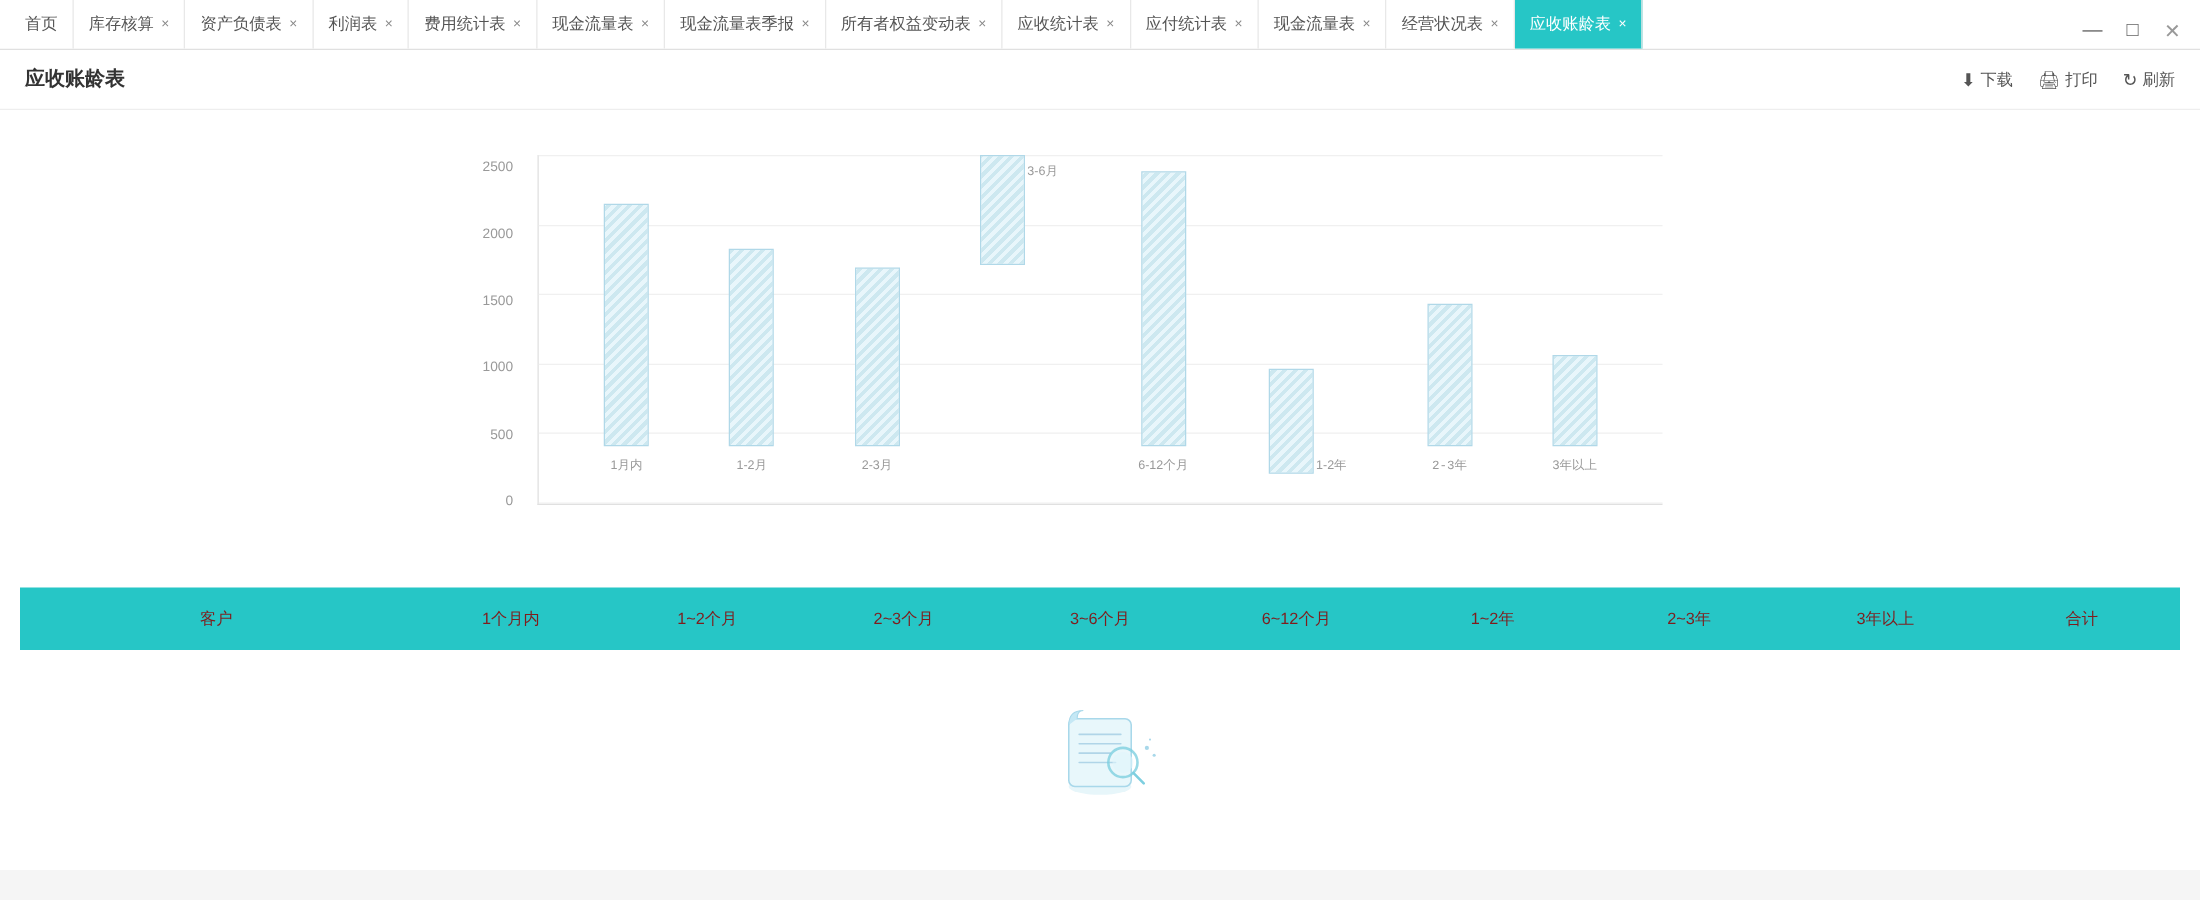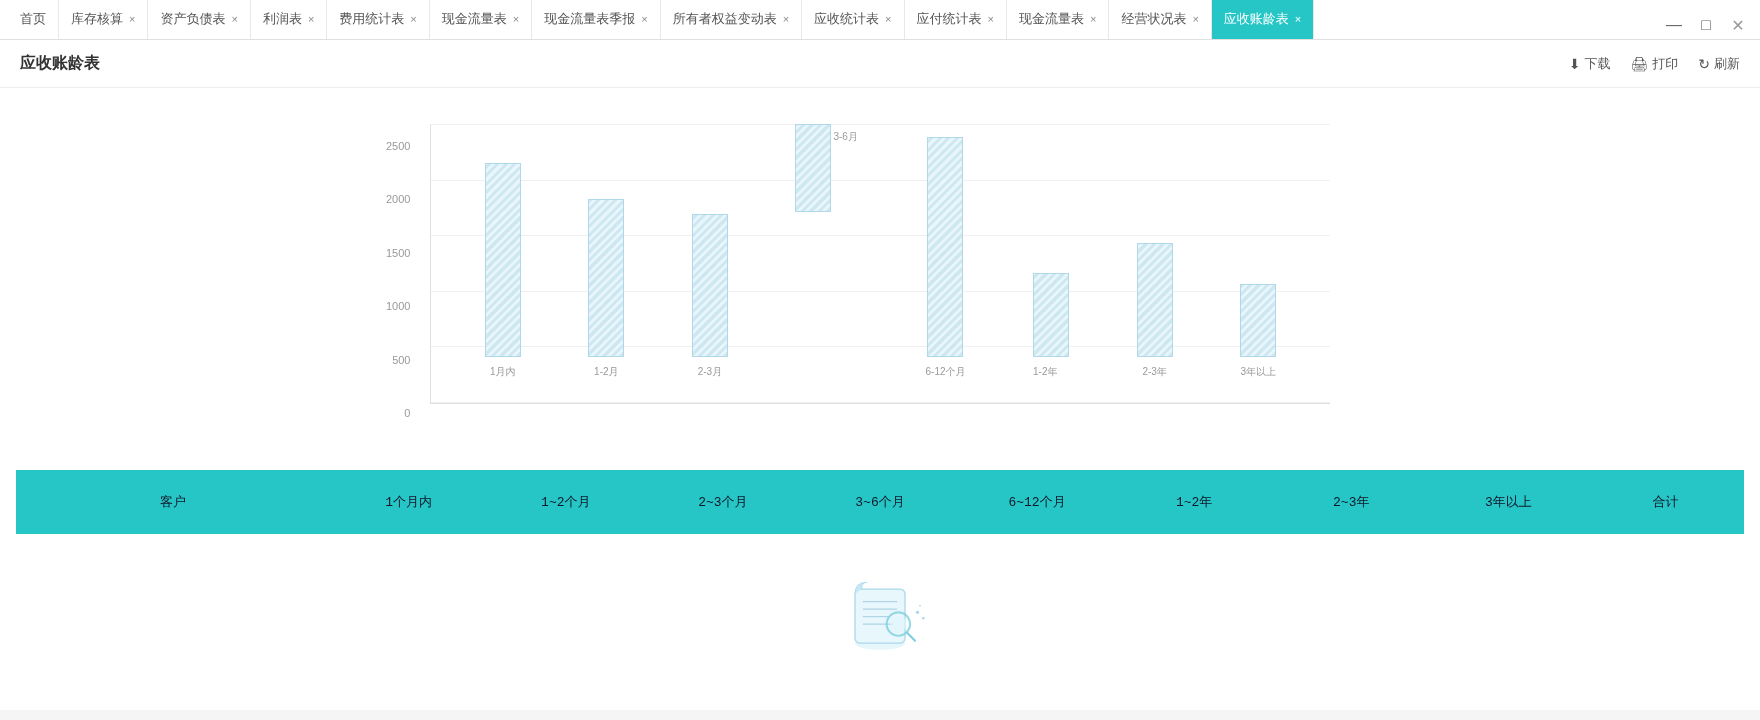--- a/index.html
+++ b/index.html
@@ -123,21 +123,21 @@
       border-left: 1px solid #e0e0e0;
       border-bottom: 1px solid #e0e0e0;
       padding: 0 20px;
       position: relative;
     }
 
     
     .y-axis {
       position: absolute;
       left: -45px;
-      top: 16px;
+      top: 4px;
       height: 100%;
       display: flex;
       flex-direction: column;
       justify-content: space-between;
       font-size: 11px;
       color: #999;
       text-align: right;
     }
 
     
@@ -185,25 +185,24 @@
       margin-top: 6px;
       text-align: center;
       white-space: nowrap;
     }
 
     
     .table-header {
       display: grid;
       grid-template-columns: 2fr 1fr 1fr 1fr 1fr 1fr 1fr 1fr 1fr 1fr;
       background: #26c6c6;
-      color: #0f172a;
-      height: 64px;
+      color: #7f1d1d;
+      height: 50px;
       align-items: center;
       margin-top: 16px;
-      font-family: Liberation Mono, monospace;
     }
     .th-cell {
       text-align: center;
       font-size: 13px;
       font-weight: 500;
       padding: 0 8px;
     }
 
     
     .table-body {
@@ -343,25 +342,25 @@
               <div class="bar-label">2-3月</div>
             </div>
             <div class="bar-col" style="display: flex; flex-direction: row; align-items: flex-start; justify-content: flex-end; height: 100%;">
               <div class="bar" style="height: 88px; width: 36px;"></div>
               <div class="bar-label">3-6月</div>
             </div>
             <div class="bar-col" style="display: flex; align-items: center; justify-content: flex-end; height: 100%;">
               <div class="bar" style="height: 220px; width: 36px;"></div>
               <div class="bar-label">6-12个月</div>
             </div>
-            <div class="bar-col" style="display: flex; flex-direction: column; align-items: flex-start; justify-content: flex-end; height: 100%;">
+            <div class="bar-col" style="display: flex; flex-direction: row; align-items: flex-end; justify-content: flex-end; height: 100%;">
               <div class="bar" style="height: 84px; width: 36px;"></div>
               <div class="bar-label">1-2年</div>
             </div>
-            <div class="bar-col" style="display: flex; flex-direction: column; align-items: center; justify-content: flex-end; height: 100%;">
+            <div class="bar-col" style="display: flex; flex-direction: column; align-items: center; justify-content: flex-end; height: 100%; font-family: Liberation Mono, monospace;">
               <div class="bar" style="height: 114px; width: 36px;"></div>
               <div class="bar-label">2-3年</div>
             </div>
             <div class="bar-col" style="display: flex; flex-direction: column; align-items: center; justify-content: flex-end; height: 100%;">
               <div class="bar" style="height: 73px; width: 36px;"></div>
               <div class="bar-label">3年以上</div>
             </div>
           </div>
       </div>
     </div>

